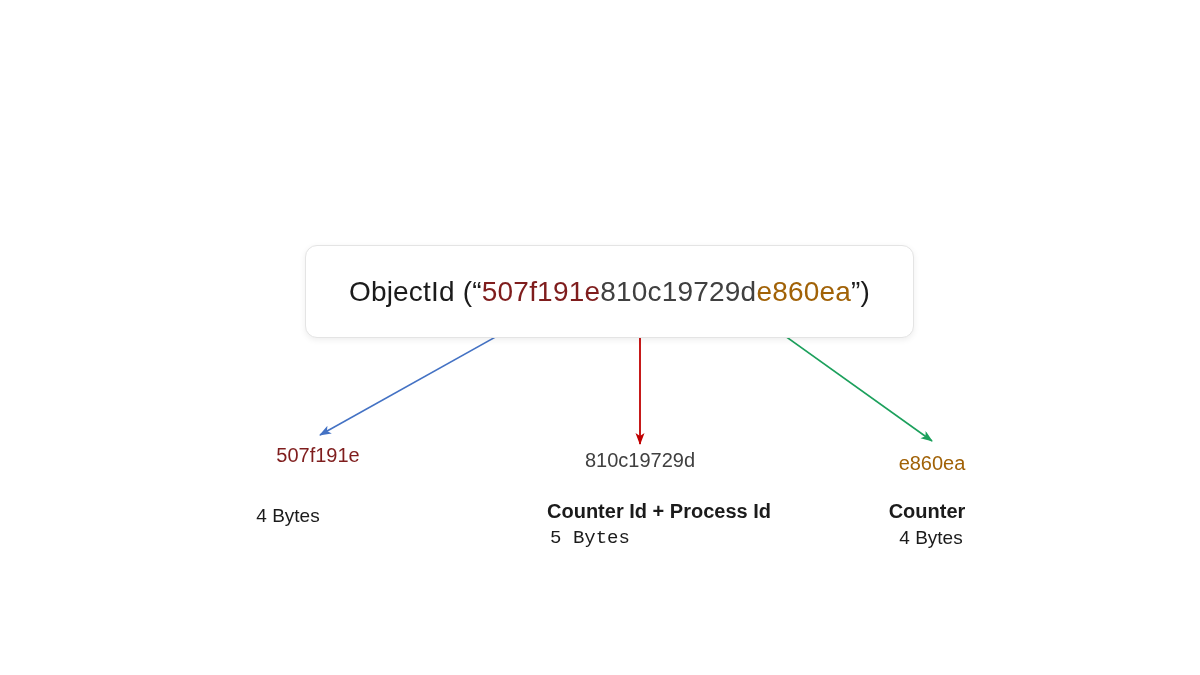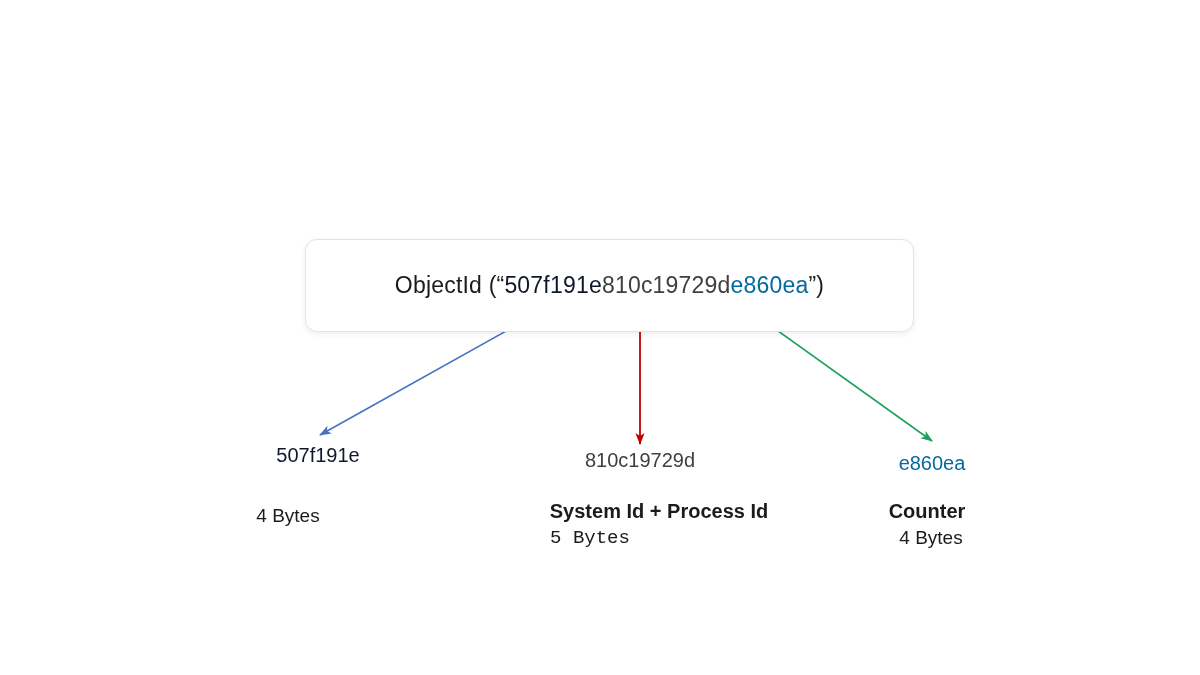--- a/index.html
+++ b/index.html
@@ -20,47 +20,47 @@
     position: absolute;
     left: 0;
     top: 0;
     width: 1200px;
     height: 675px;
     pointer-events: none;
   }
   .objectid-box {
     position: absolute;
     left: 305px;
-    top: 239px;
+    top: 245px;
     width: 607px;
     height: 91px;
     background: #ffffff;
     border: 1px solid #e4e4e4;
     border-radius: 12px;
     box-shadow: 0 2px 6px rgba(0,0,0,0.07);
     display: flex;
     align-items: center;
     justify-content: center;
-    font-size: 23px;
+    font-size: 28px;
     letter-spacing: 0.2px;
     white-space: nowrap;
   }
   .t {
     position: absolute;
     transform: translateX(-50%);
     white-space: nowrap;
     font-size: 20px;
     line-height: 1.1;
   }
   .hex { font-size: 20px; }
   .title { font-weight: bold; font-size: 20px; }
   .bytes { font-size: 19px; }
-  .c-blue  { color: #0f172a; }
+  .c-blue  { color: #7f1d1d; }
   .c-red   { color: #404040; }
-  .c-green { color: #0369a1; }
+  .c-green { color: #a16207; }
   .c-black { color: #1b1b1b; }
 </style>
 </head>
 <body>
 
 <div class="canvas">
 
   <svg class="arrows" viewBox="0 0 1200 675" xmlns="http://www.w3.org/2000/svg">
     <defs>
       <marker id="head-blue" markerUnits="userSpaceOnUse" markerWidth="13" markerHeight="10" refX="11" refY="4.5" orient="auto">
@@ -83,20 +83,20 @@
       <span class="c-blue">507f191e</span>
       <span class="c-red">810c19729d</span>
       <span class="c-green">e860ea</span>
       <span class="c-black">”)</span>
   </div>
 
   <div class="t hex c-blue" style="left:318px; top:444px;">507f191e</div>
   <div class="t bytes" style="left:288px; top:506px;">4 Bytes</div>
 
   <div class="t hex c-red" style="left:640px; top:449px;">810c19729d</div>
-  <div class="t title" style="left:659px; top:500px;">System Id + Process Id</div>
+  <div class="t title" style="left:659px; top:500px;">Counter Id + Process Id</div>
   <div class="t bytes" style="left:590px; top:528px;font-family:Liberation Mono, monospace;">5 Bytes</div>
 
   <div class="t hex c-green" style="left:932px; top:452px;">e860ea</div>
   <div class="t title" style="left:927px; top:500px;">Counter</div>
   <div class="t bytes" style="left:931px; top:528px;">4 Bytes</div>
 
 </div>
 
 </body></html>

